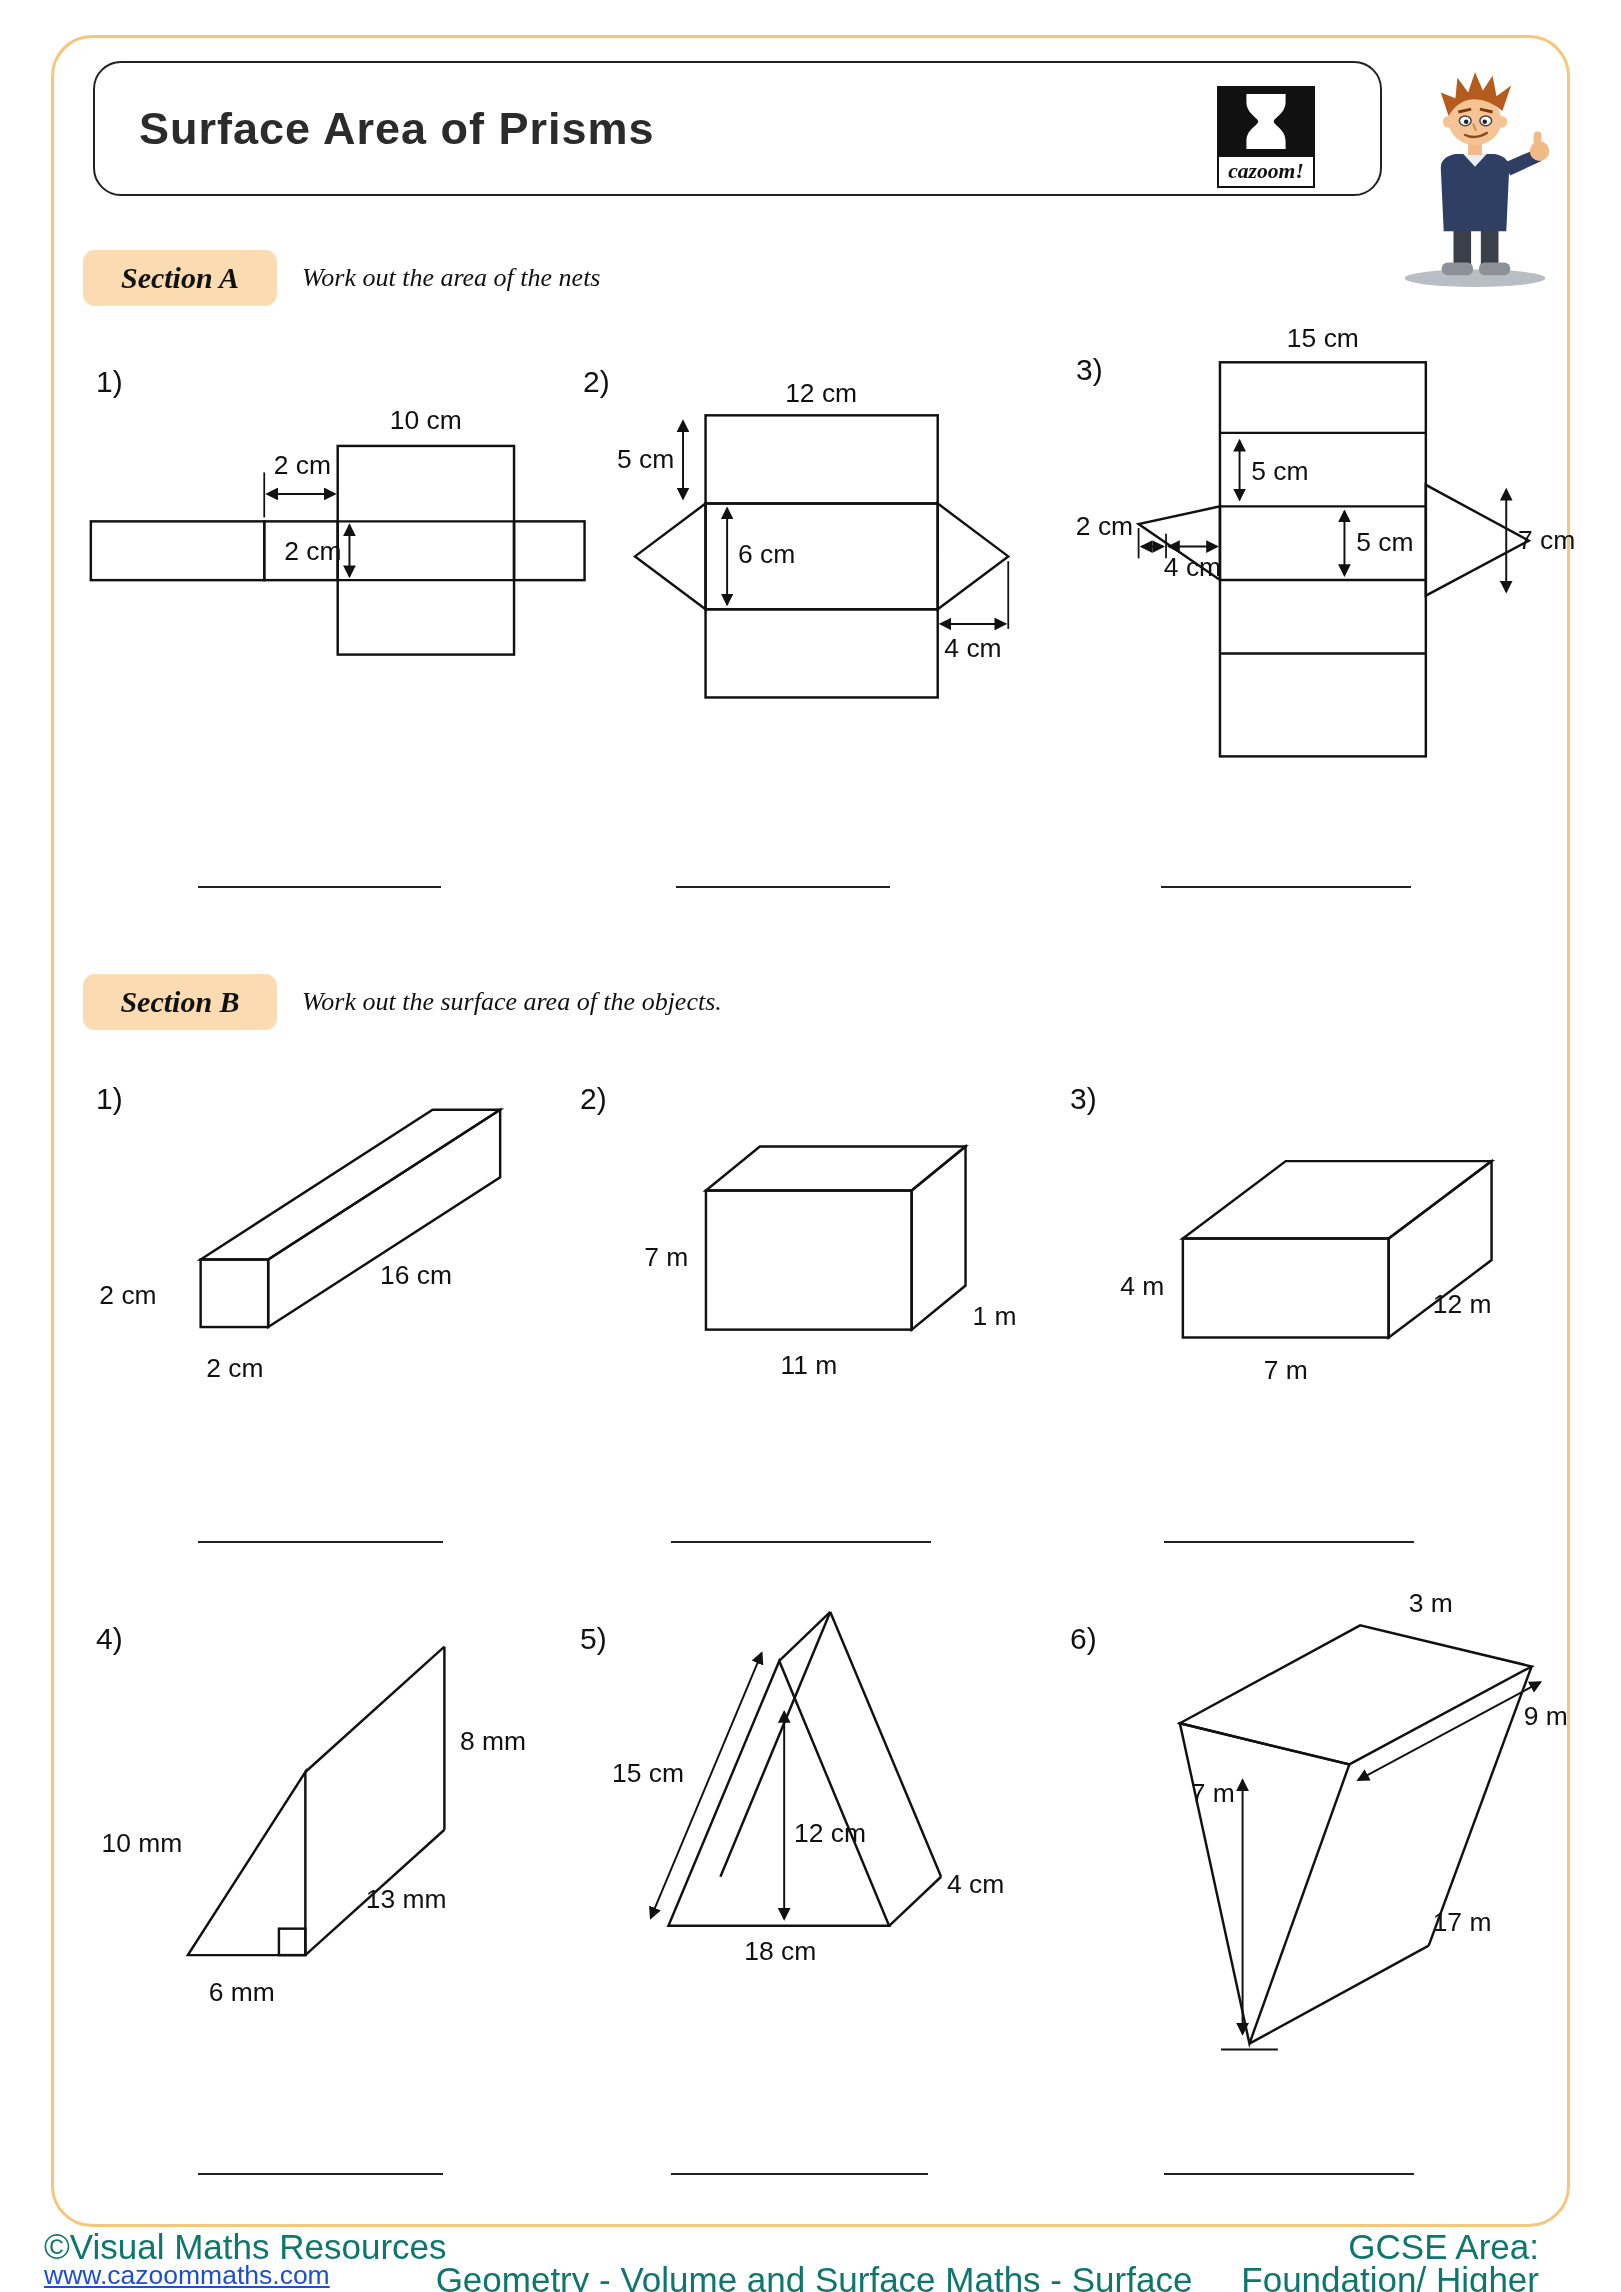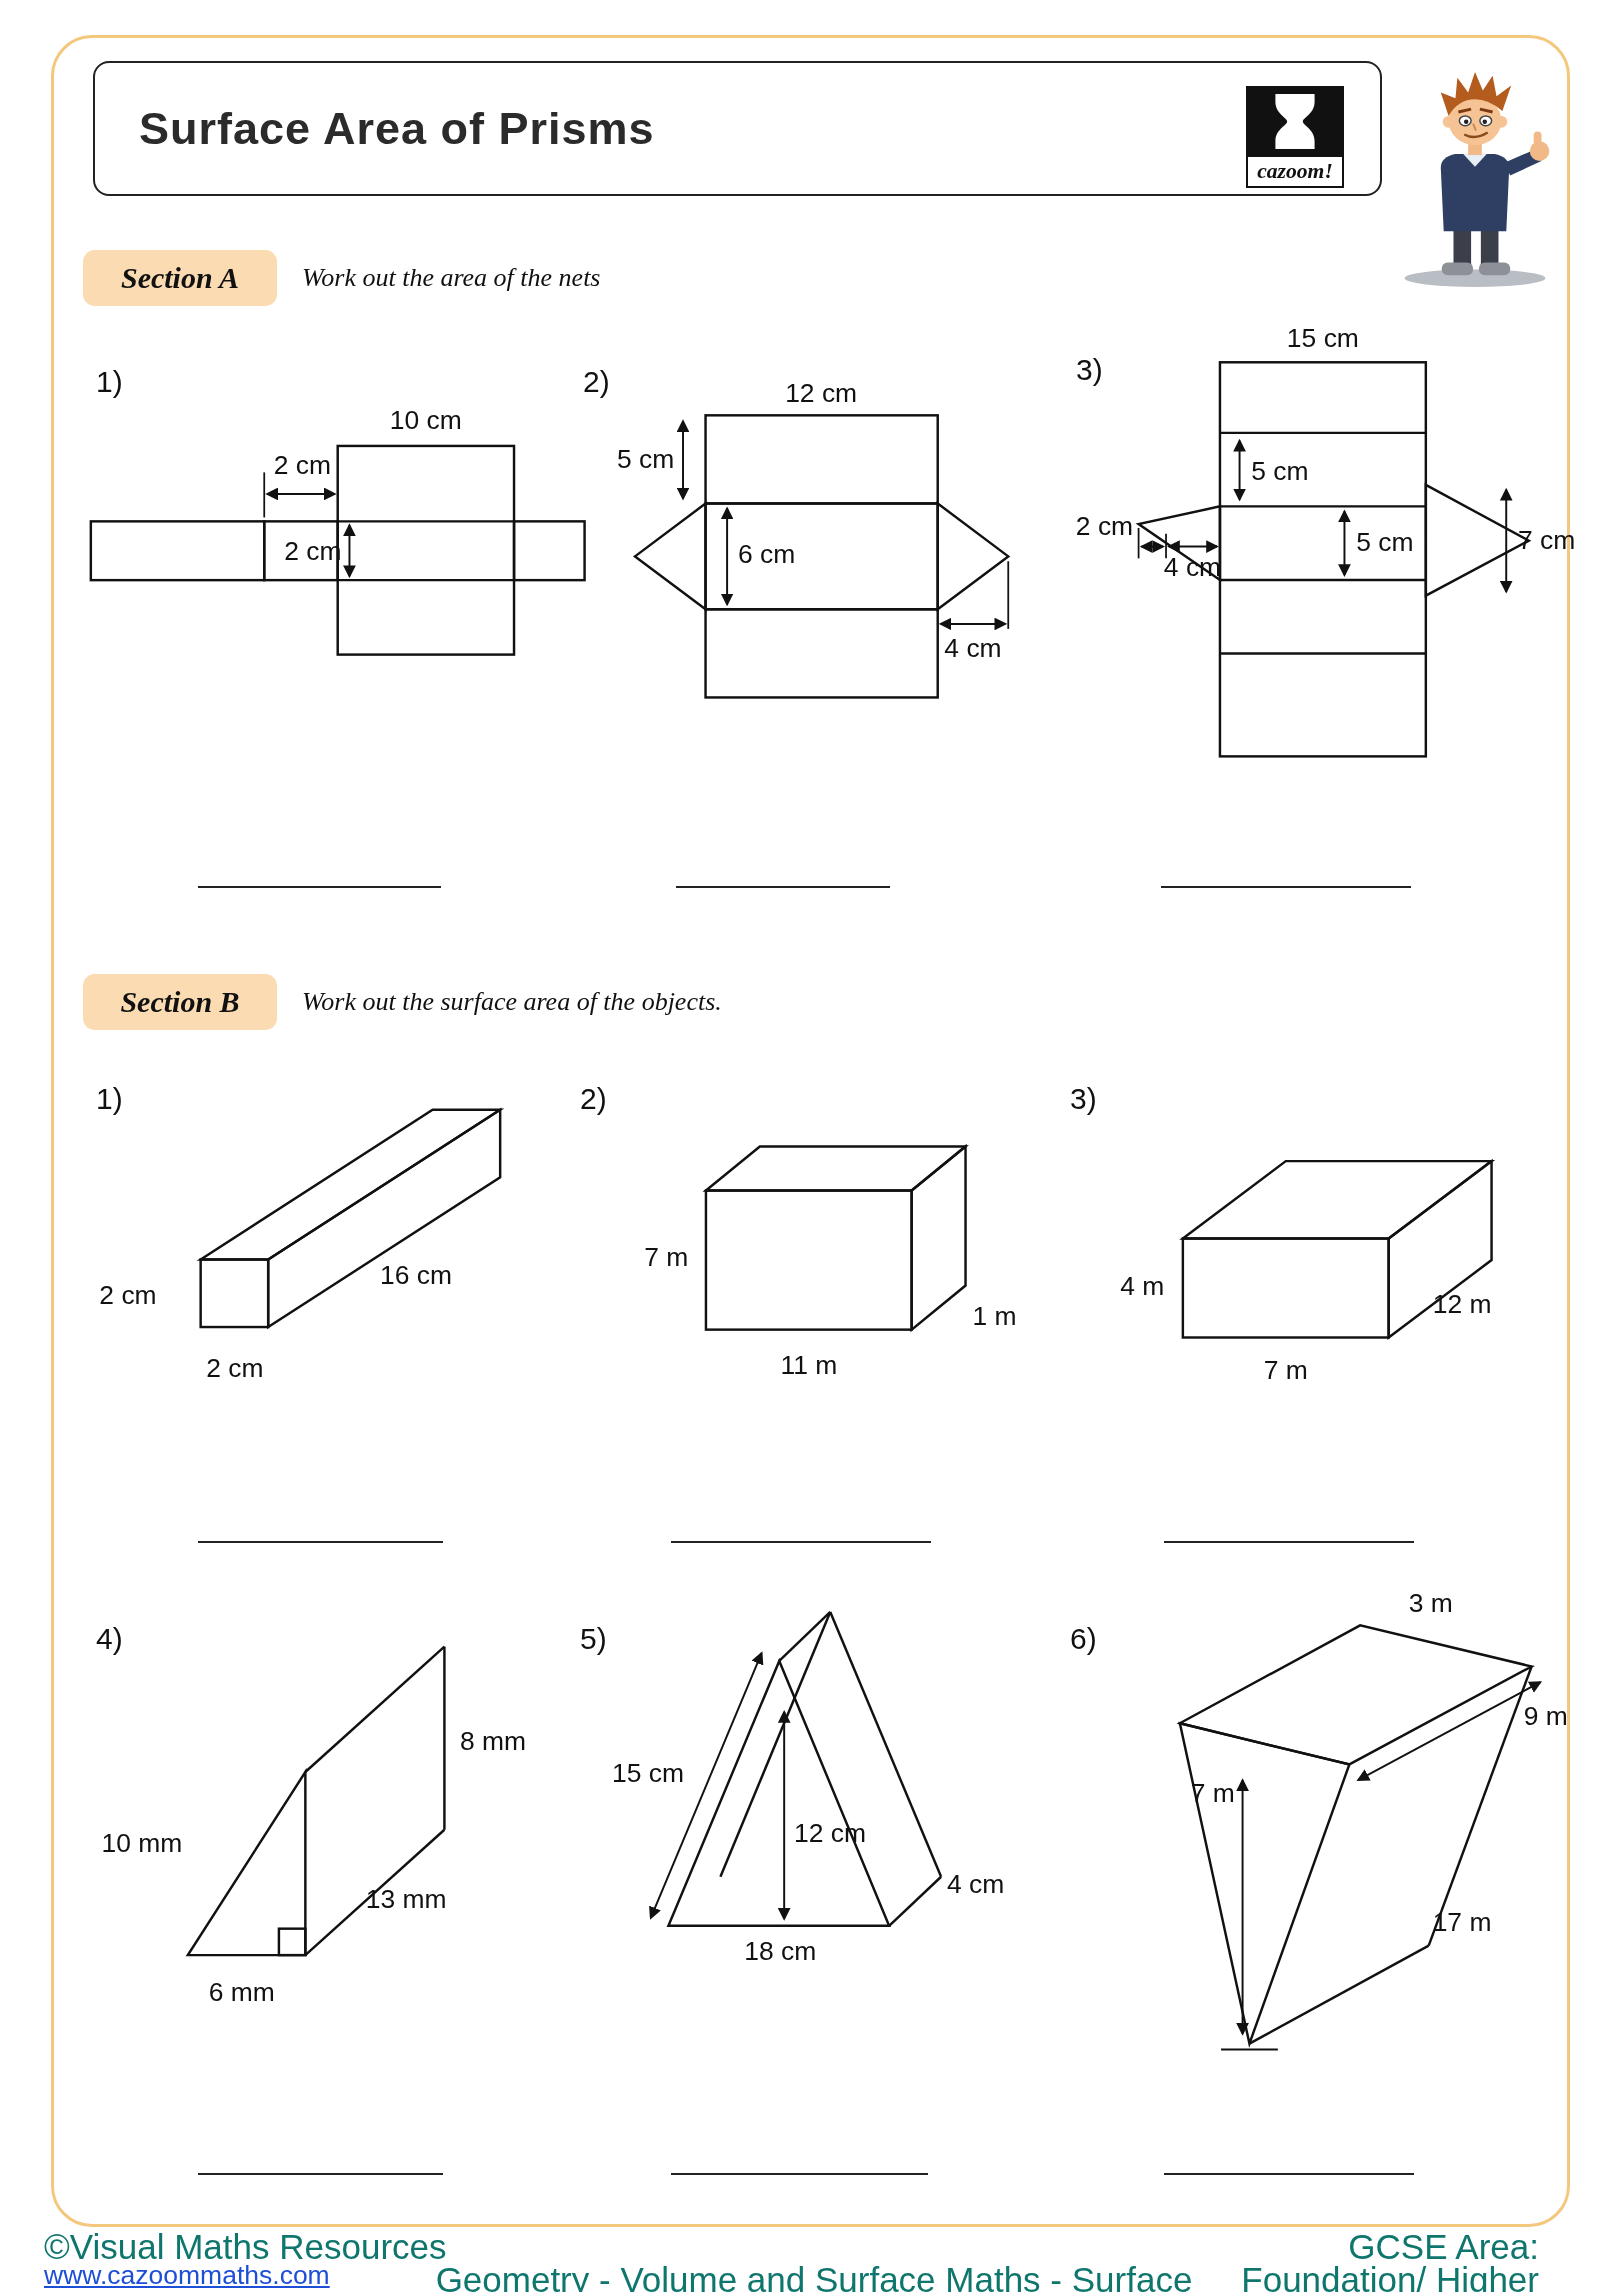--- a/index.html
+++ b/index.html
@@ -1,22 +1,22 @@
 <!DOCTYPE html>
 <html><head>
 <meta charset="utf-8">
 <style>
   *{margin:0;padding:0;box-sizing:border-box}
   html,body{background:#fff}
   body{width:1621px;height:2293px;position:relative;font-family:"Liberation Sans",sans-serif;color:#111;overflow:hidden}
   .abs{position:absolute}
   .frame{left:51px;top:35px;width:1519px;height:2192px;border:3.9px solid #f3c87d;border-radius:41px}
-  .header-box{left:93px;top:61px;width:1289px;height:135px;border:2.9px solid #222;border-radius:16px;background:#fff;display:flex;align-items:center}
+  .header-box{left:93px;top:61px;width:1289px;height:135px;border:2.9px solid #222;border-radius:28px;background:#fff;display:flex;align-items:center}
   .title{margin-left:44px;font-size:45px;font-weight:bold;letter-spacing:1px;color:#2b2b2b}
-  .logo{left:1246px;top:86px;width:98px;height:102px;border:2px solid #111;background:#fff;display:flex;flex-direction:column}
+  .logo{left:1217px;top:86px;width:98px;height:102px;border:2px solid #111;background:#fff;display:flex;flex-direction:column}
   .logo-glyph{flex:1;background:#111;display:flex;align-items:center;justify-content:center}
   .logo-text{height:29px;display:flex;align-items:center;justify-content:center;font-family:"Liberation Serif",serif;font-style:italic;font-weight:bold;font-size:21.6px;color:#111}
   .mascot{left:1387px;top:65px;width:176px;height:225px}
   .sec-label{width:194px;height:56px;background:#fbdcb2;border-radius:11.8px;display:flex;align-items:center;justify-content:center;font-family:"Liberation Serif",serif;font-style:italic;font-weight:bold;font-size:30px;color:#111}
   .instruction{font-family:"Liberation Serif",serif;font-style:italic;font-size:26px;color:#111;line-height:37px}
   .pnum{font-size:30px;color:#111}
   .ans{border-top:2.5px solid #222;height:0}
   svg text{font-family:"Liberation Sans",sans-serif;font-size:27px;fill:#111}
   svg .sh{fill:none;stroke:#111;stroke-width:2.5;stroke-linejoin:miter}
   svg .ms{stroke:#111;stroke-width:2;fill:none}

